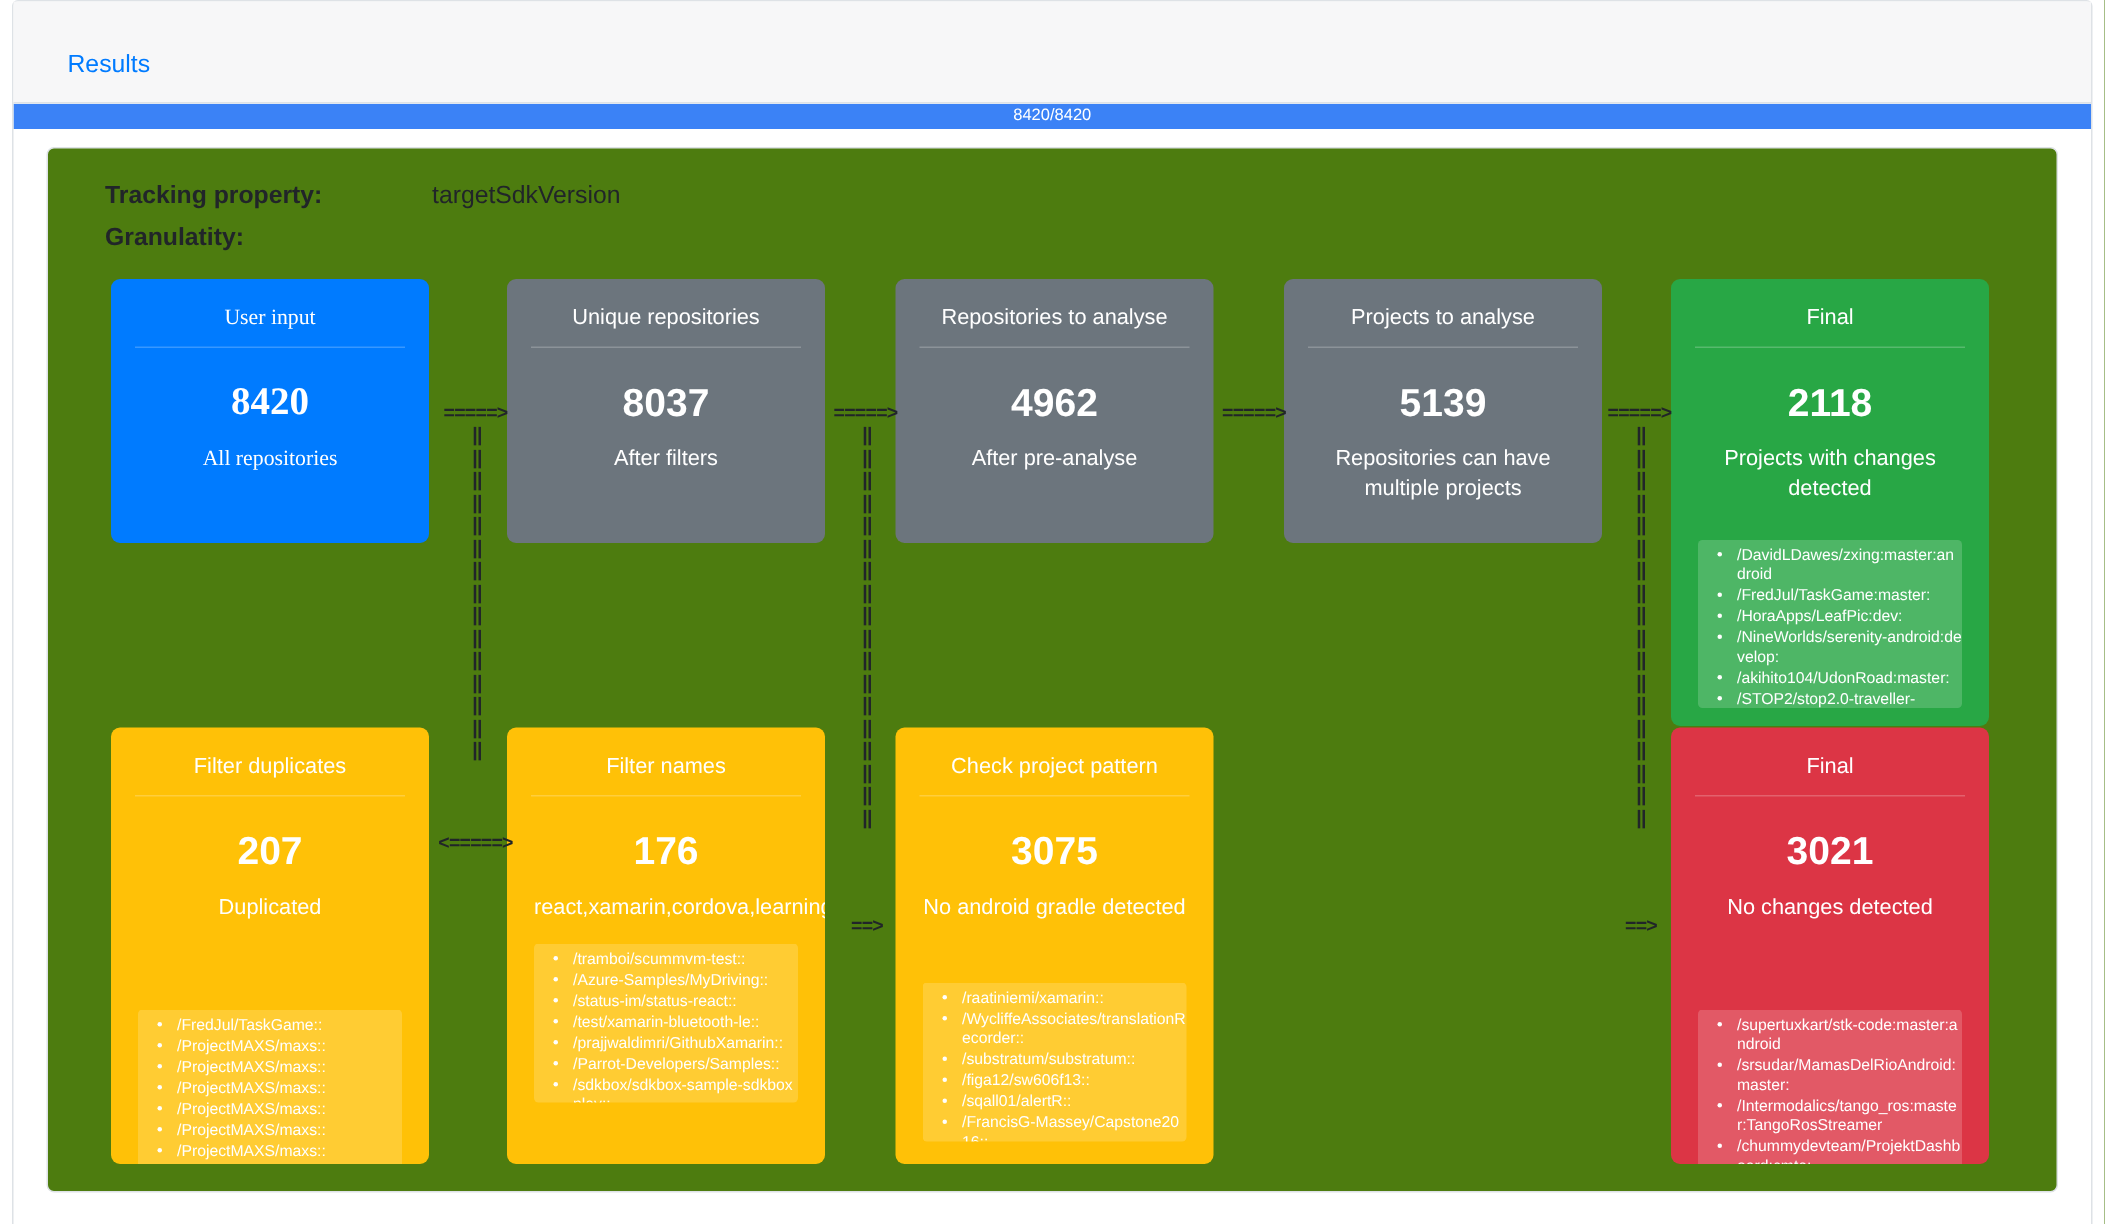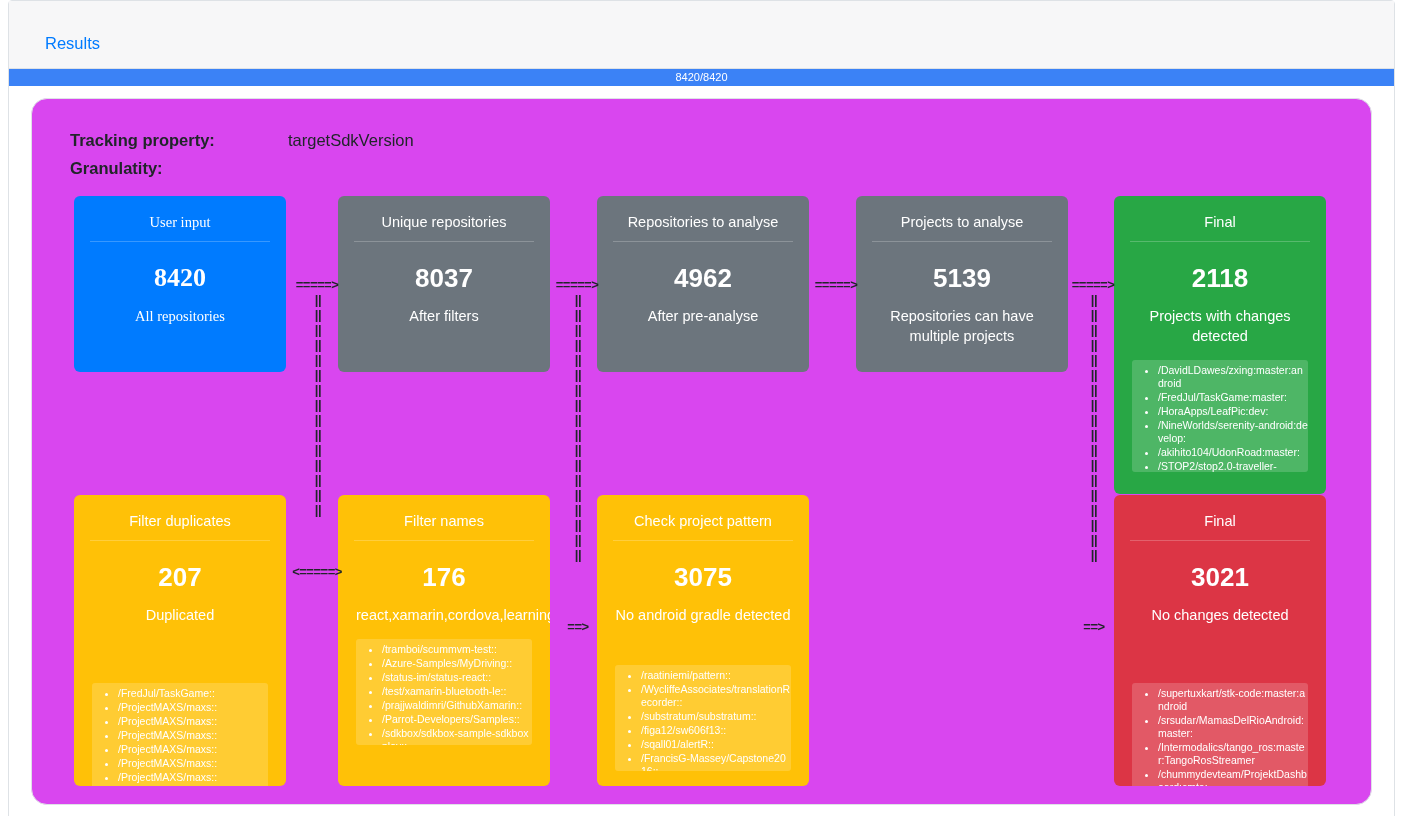--- a/index.html
+++ b/index.html
@@ -64,23 +64,23 @@
     line-height: 17px;
     text-align: center;
     font-family: "Liberation Sans", sans-serif;
   }
   .results-body {
     padding: 12px 22px 24px 22px;
   }
   
   .inner-card {
     border: 1px solid #dee2e6;
-    border-radius: 16px;
-    background: #d946ef;
-    padding: 32px 18px 18px 18px;
+    border-radius: 5px;
+    background: #4d7c0f;
+    padding: 22px 18px 18px 18px;
     box-sizing: border-box;
     min-height: 682px;
   }
   .meta-row {
     display: flex;
     align-items: baseline;
     margin-bottom: 9px;
     padding-left: 20px;
   }
   .meta-label {
@@ -125,21 +125,21 @@
     color: #fff;
   }
   .node-desc {
     font-size: 14.5px;
     line-height: 20px;
     margin-top: 13px;
     padding: 0 8px;
     color: #fff;
   }
   .node-list {
-    margin: 14px 8px 0 8px;
+    margin: 24px 8px 0 8px;
     background: rgba(255,255,255,0.18);
     border-radius: 3px;
     height: 104px;
     overflow-y: scroll;
     text-align: left;
     padding: 4px 0 4px 0;
   }
   .node-list ul {
     margin: 0;
     padding-left: 26px;
@@ -276,21 +276,21 @@
                 </ul>
             </div>
           </div>
 
           <div class="node n-yellow" style="left:547px; top:299px; height:291px;">
             <div class="node-title">Check project pattern</div>
             <div class="node-count">3075</div>
             <div class="node-desc">No android gradle detected</div>
             <div class="node-list" style="height:98px; margin-top:40px;">
               <ul>
-                  <li>/raatiniemi/pattern::</li>
+                  <li>/raatiniemi/xamarin::</li>
                   <li>/WycliffeAssociates/translationRecorder::</li>
                   <li>/substratum/substratum::</li>
                   <li>/figa12/sw606f13::</li>
                   <li>/sqall01/alertR::</li>
                   <li>/FrancisG-Massey/Capstone2016::</li>
                 </ul>
             </div>
           </div>
 
           <div class="node n-red" style="left:1064px; top:299px; height:291px;">

